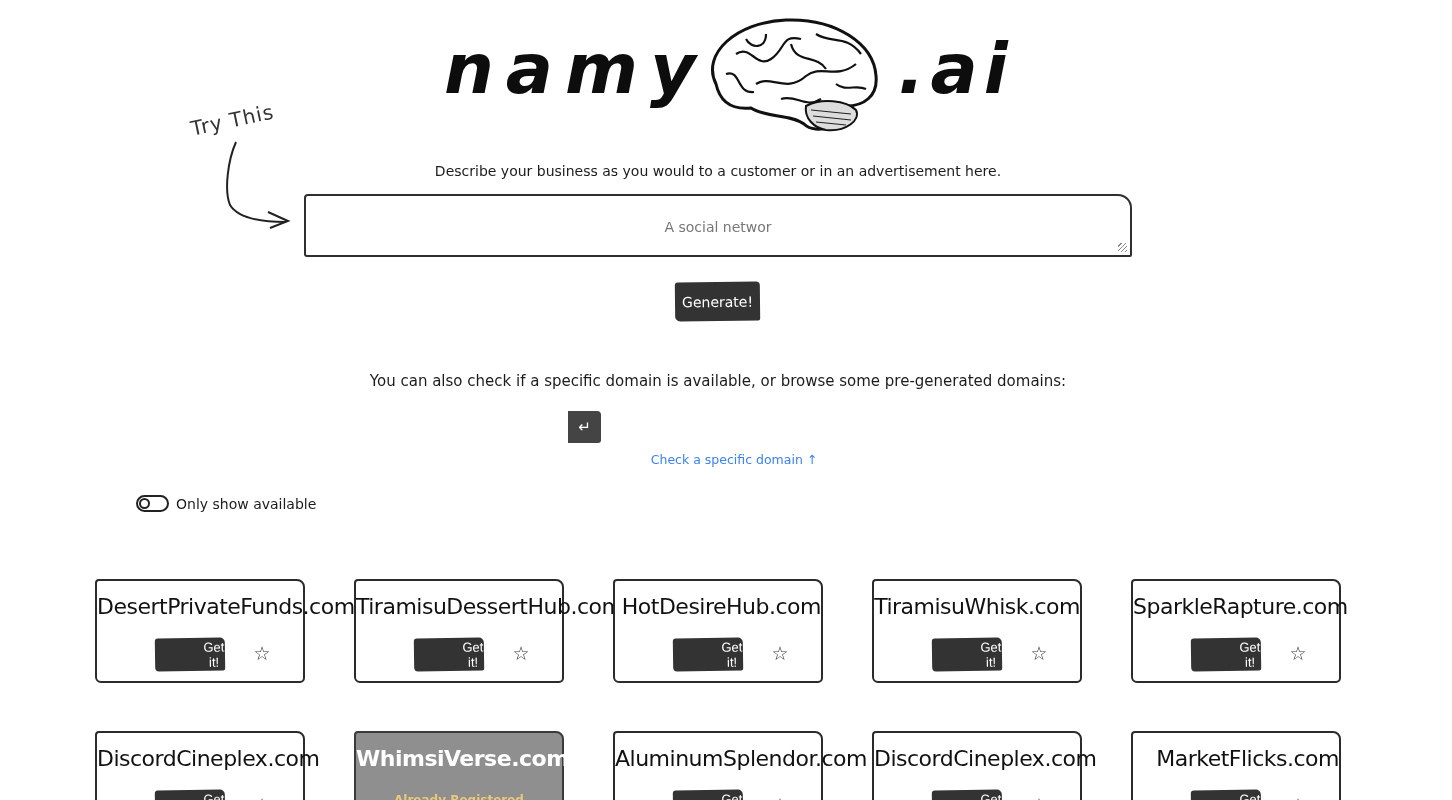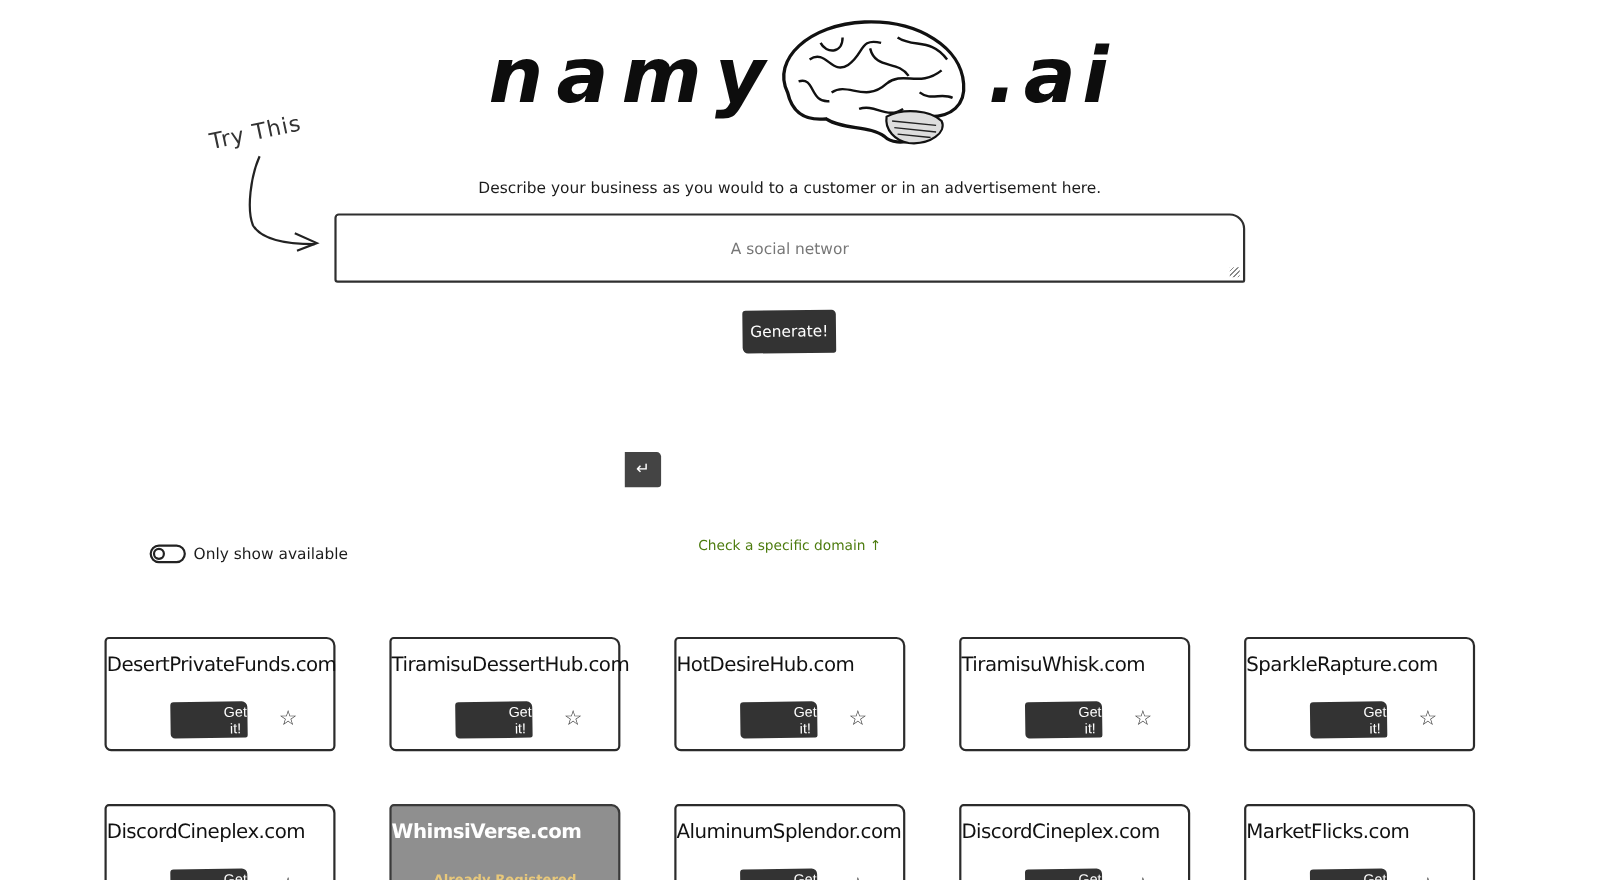--- a/index.html
+++ b/index.html
@@ -66,43 +66,43 @@
       width: 268px; height: 32px; border: 2px solid #2a2a2a; border-right: none;
       border-radius: 3px 0 0 4px; background: #fff; text-align: center;
       font-family: "DejaVu Sans", sans-serif; font-size: 12px; color: #777;
       padding-top: 8px;
     }
     .domain-submit {
       width: 33px; height: 32px; background: #444444; color: #fff; border: none;
       border-radius: 0 4px 3px 0; font-size: 15px; line-height: 30px; text-align: center;
     }
     .check-hint {
-      position: absolute; left: 0; width: 1436px; top: 452px; text-align: center;
-      font-size: 12.5px; color: #4d7c0f; margin-top: 36px;
+      position: absolute; left: 16px; width: 1436px; top: 452px; text-align: center;
+      font-size: 12.5px; color: #3b82f6;
     }
 
     .toggle-row { position: absolute; left: 136px; top: 495px; display: flex; align-items: center; }
     .toggle {
       width: 33px; height: 17px; border: 2px solid #222; border-radius: 10px; position: relative;
     }
     .toggle-knob {
       position: absolute; left: 1px; top: 1px; width: 11px; height: 11px;
       border: 2px solid #222; border-radius: 50%; background: #fff;
     }
     .toggle-label { margin-left: 7px; font-size: 14px; color: #1c1c1c; }
 
     
     .card {
       position: absolute; width: 210px; height: 104px; background: #fff;
       border: 2px solid #2b2b2b; border-radius: 4px 8px 5px 6px;
     }
     .card.registered { background: #8f8f8f; border-color: #3a3a3a; }
     .card-name {
-      position: absolute; left: 0; right: 0; top: 13px; text-align: left;
-      font-size: 18px; color: #111; letter-spacing: -0.5px;
+      position: absolute; left: 0; right: 0; top: 13px; text-align: right;
+      font-size: 22px; color: #111; letter-spacing: -0.5px;
     }
     .card.registered .card-name { color: #fff; font-weight: bold; }
     .get-button {
       position: absolute; left: 58px; top: 57px; width: 70px; height: 33px;
       background: #333; color: #fff; border: none; border-radius: 3px 5px 2px 4px;
       font-family: Liberation Sans, sans-serif; font-size: 13px; cursor: pointer;
       transform: rotate(-0.8deg);
       padding-left: 48px;
     }
     .star-button {
@@ -138,20 +138,21 @@
     </svg>
   </div>
 
   <div class="prompt-label">Describe your business as you would to a customer or in an advertisement here.</div>
   <div class="description-box">
     <span>A social networ</span>
     <span class="resize-grip"></span>
   </div>
   <button class="generate-button">Generate!</button>
 
+  <div class="browse-label">You can also check if a specific domain is available, or browse some pre-generated domains:</div>
   <div class="domain-check">
     <button class="domain-submit">
       <span>↵</span>
     </button>
   </div>
   <div class="check-hint">Check a specific domain ↑</div>
 
   <div class="toggle-row">
     <div class="toggle">
       <div class="toggle-knob"></div>

